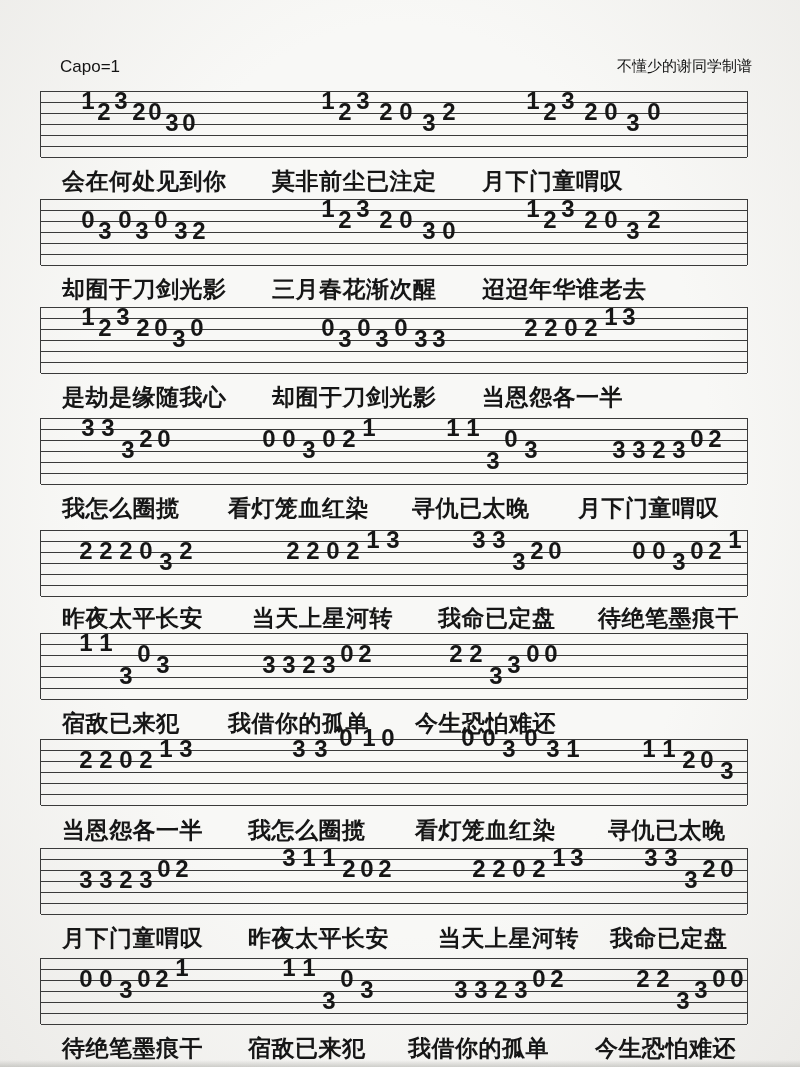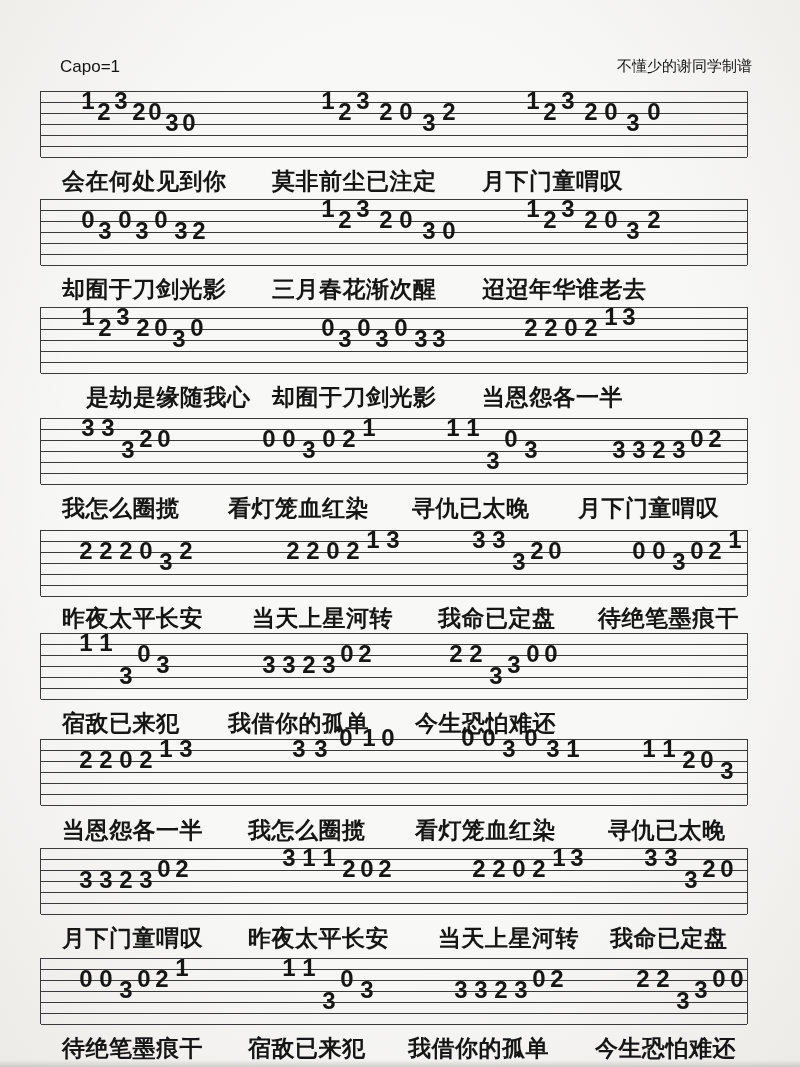--- a/index.html
+++ b/index.html
@@ -150,21 +150,21 @@
         <span class="note" style="left: 360px; top: 22px;">0</span>
         <span class="note" style="left: 380px; top: 33px;">3</span>
         <span class="note" style="left: 398px; top: 33px;">3</span>
         <span class="note" style="left: 490px; top: 22px;">2</span>
         <span class="note" style="left: 510px; top: 22px;">2</span>
         <span class="note" style="left: 530px; top: 22px;">0</span>
         <span class="note" style="left: 550px; top: 22px;">2</span>
         <span class="note" style="left: 570px; top: 11px;">1</span>
         <span class="note" style="left: 588px; top: 11px;">3</span>
       </div>
-      <div class="lyric" style="left: 62px; top: 382px; margin-left: 24px;">是劫是缘随我心</div>
+      <div class="lyric" style="left: 62px; top: 382px;">是劫是缘随我心</div>
       <div class="lyric" style="left: 272px; top: 382px;">却囿于刀剑光影</div>
       <div class="lyric" style="left: 482px; top: 382px;">当恩怨各一半</div>
       <div class="staff" style="top: 418px; left: 40px; width: 706px;">
         <div class="staff-line" style="top: 0px;"></div>
         <div class="staff-line" style="top: 11px;"></div>
         <div class="staff-line" style="top: 22px;"></div>
         <div class="staff-line" style="top: 33px;"></div>
         <div class="staff-line" style="top: 44px;"></div>
         <div class="staff-line" style="top: 55px;"></div>
         <div class="staff-line" style="top: 66px;"></div>

